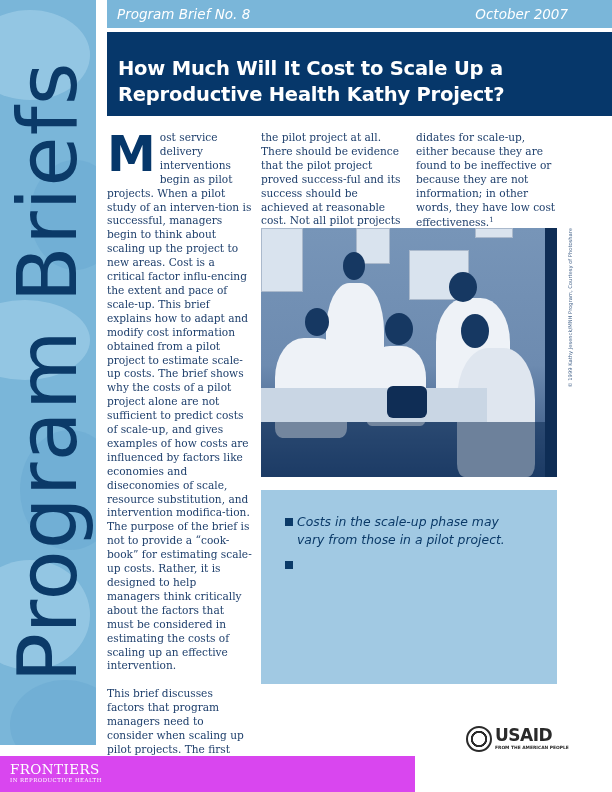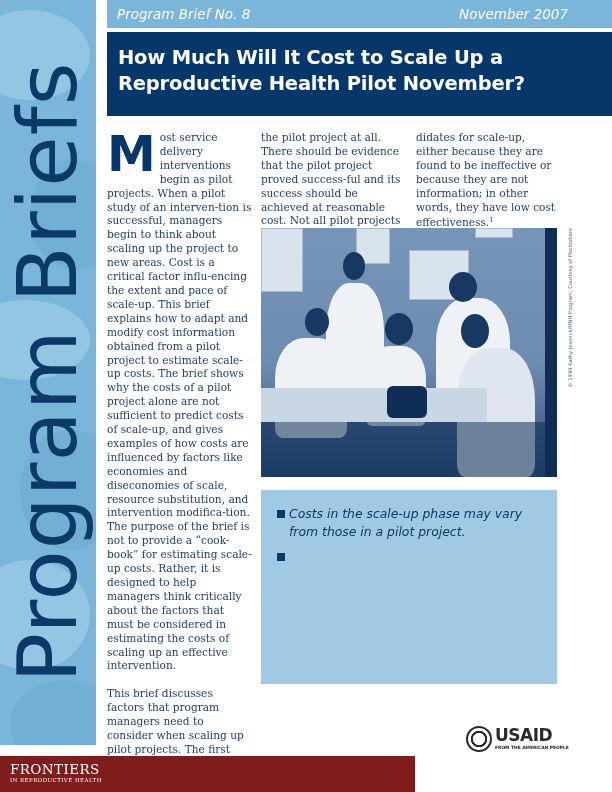--- a/index.html
+++ b/index.html
@@ -12,21 +12,21 @@
   .sidebar-text { position: absolute; left: 48px; top: 372px; transform: translate(-50%, -50%) rotate(-90deg); white-space: nowrap;
     font-family: "DejaVu Sans", sans-serif; font-size: 82px; color: #0b3a68; letter-spacing: 1px; line-height: 1; }
 
   
   .brief-strip { position: absolute; left: 107px; top: 0; width: 505px; height: 28px; background: #7ab6d9; }
   .brief-strip span { position: absolute; top: 6px; font-family: "DejaVu Sans", sans-serif; font-style: italic; font-size: 13.5px; color: #ffffff; }
   .brief-no { left: 10px; }
   .brief-date { right: 44px; }
 
   .title-band { position: absolute; left: 107px; top: 32px; width: 505px; height: 84px; background: #06376a; }
-  .title-band h1 { margin: 0; position: absolute; left: 11px; top: 13px; font-family: "DejaVu Sans", sans-serif; font-weight: bold; font-size: 19.5px; line-height: 26px; color: #ffffff; letter-spacing: -0.2px; }
+  .title-band h1 { margin: 0; position: absolute; left: 11px; top: 24px; font-family: "DejaVu Sans", sans-serif; font-weight: bold; font-size: 19.5px; line-height: 26px; color: #ffffff; letter-spacing: -0.2px; }
 
   
   .col { position: absolute; font-size: 10.6px; line-height: 13.9px; color: #1e3f6c; }
   .col p { margin: 0; }
   .col1 { left: 107px; top: 131px; width: 145px; }
   .col2 { left: 261px; top: 131px; width: 140px; }
   .col3 { left: 416px; top: 131px; width: 140px; }
   .dropcap { float: left; font-family: "DejaVu Sans", sans-serif; font-weight: bold; font-size: 49px; line-height: 40px; color: #06376a; margin: 4px 4px 0 0; height: 40px; }
   .para-gap { height: 13.9px; }
   sup { font-size: 7px; vertical-align: 4px; }
@@ -37,26 +37,26 @@
   .photo .poster { position: absolute; background: #d9e3ee; border: 1px solid #aab9cc; }
   .photo .person { position: absolute; border-radius: 40% 40% 10% 10%; background: #eef2f7; }
   .photo .head { position: absolute; border-radius: 50%; background: #163862; }
   .photo .table { position: absolute; background: #c9d6e4; }
   .photo .dark { position: absolute; background: #0f2d55; }
   .photo-credit { position: absolute; left: 567px; top: 228px; width: 249px; height: 10px; transform-origin: 0 0; transform: translate(0, 249px) rotate(-90deg);
     font-family: "DejaVu Sans", sans-serif; font-size: 5.2px; color: #4d6a8f; white-space: nowrap; text-align: right; }
 
   
   .callout { position: absolute; left: 261px; top: 490px; width: 296px; height: 194px; background: #a1c9e3; }
-  .callout ul { list-style: none; margin: 5px; padding: 10px 27px 0 11px; }
+  .callout ul { list-style: none; margin: 13px; padding: 10px 27px 0 11px; }
   .callout li { position: relative; padding-left: 12px; margin-bottom: 7px; font-family: "DejaVu Sans", sans-serif; font-style: italic; font-size: 12.4px; line-height: 18px; color: #0b3a68; }
   .callout .bullet { position: absolute; left: 0; top: 5px; width: 8px; height: 8px; background: #0b3a68; }
 
   
-  .footer-band { position: absolute; left: 0; top: 756px; width: 415px; height: 36px; background: #7f1d1d; }
+  .footer-band { position: absolute; left: 0; top: 756px; width: 415px; height: 36px; background: #d946ef; }
   .frontiers { position: absolute; left: 10px; top: 6px; color: #ffffff; }
   .frontiers .name { font-family: "DejaVu Serif", serif; font-size: 13.5px; letter-spacing: 0.4px; line-height: 14px; display: block; }
   .frontiers .sub { font-family: "DejaVu Serif", serif; font-size: 5.4px; letter-spacing: 0.5px; display: block; margin-top: 1px; }
 
   .usaid { position: absolute; left: 466px; top: 724px; height: 32px; width: 110px; }
   .usaid .seal { position: absolute; left: 0; top: 2px; width: 26px; height: 26px; border-radius: 50%; border: 2px solid #2a2a2a; box-sizing: border-box; background: radial-gradient(circle, #ffffff 0 38%, #2a2a2a 40% 52%, #ffffff 54%); }
   .usaid .word { position: absolute; left: 29px; top: 1px; font-family: "DejaVu Sans", sans-serif; font-weight: bold; font-size: 17px; color: #2a2a2a; letter-spacing: -0.5px; }
   .usaid .tag { position: absolute; left: 29px; top: 21px; font-family: "DejaVu Sans", sans-serif; font-weight: bold; font-size: 4.4px; color: #2a2a2a; white-space: nowrap; }
 </style>
 </head>
@@ -67,26 +67,26 @@
   <div class="swirl dark" style="left:30px;top:160px;width:90px;height:110px;"></div>
   <div class="swirl" style="left:-40px;top:300px;width:130px;height:80px;"></div>
   <div class="swirl dark" style="left:20px;top:430px;width:100px;height:120px;"></div>
   <div class="swirl" style="left:-30px;top:560px;width:120px;height:110px;"></div>
   <div class="swirl dark" style="left:10px;top:680px;width:110px;height:90px;"></div>
   <div class="sidebar-text">Program Briefs</div>
 </div>
 
 <div class="brief-strip">
   <span class="brief-no">Program Brief No. 8</span>
-  <span class="brief-date">November 2007</span>
+  <span class="brief-date">October 2007</span>
 </div>
 <div class="title-band">
   <h1>
     <span>How Much Will It Cost to Scale Up a</span><br>
-    <span>Reproductive Health Pilot November?</span>
+    <span>Reproductive Health Kathy Project?</span>
   </h1>
 </div>
 
 <div class="col col1">
   <p>
     <span class="dropcap">M</span><span>ost service delivery interventions begin as pilot projects. When a pilot study of an interven-tion is successful, managers begin to think about scaling up the project to new areas. Cost is a critical factor influ-encing the extent and pace of scale-up. This brief explains how to adapt and modify cost information obtained from a pilot project to estimate scale-up costs. The brief shows why the costs of a pilot project alone are not sufficient to predict costs of scale-up, and gives examples of how costs are influenced by factors like economies and diseconomies of scale, resource substitution, and intervention modifica-tion. The purpose of the brief is not to provide a “cook-book” for estimating scale-up costs. Rather, it is designed to help managers think critically about the factors that must be considered in estimating the costs of scaling up an effective intervention.</span>
   </p>
   <div class="para-gap"></div>
   <p>This brief discusses factors that program managers need to consider when scaling up pilot projects. The first deci-sion is whether to scale up</p>
 </div>

